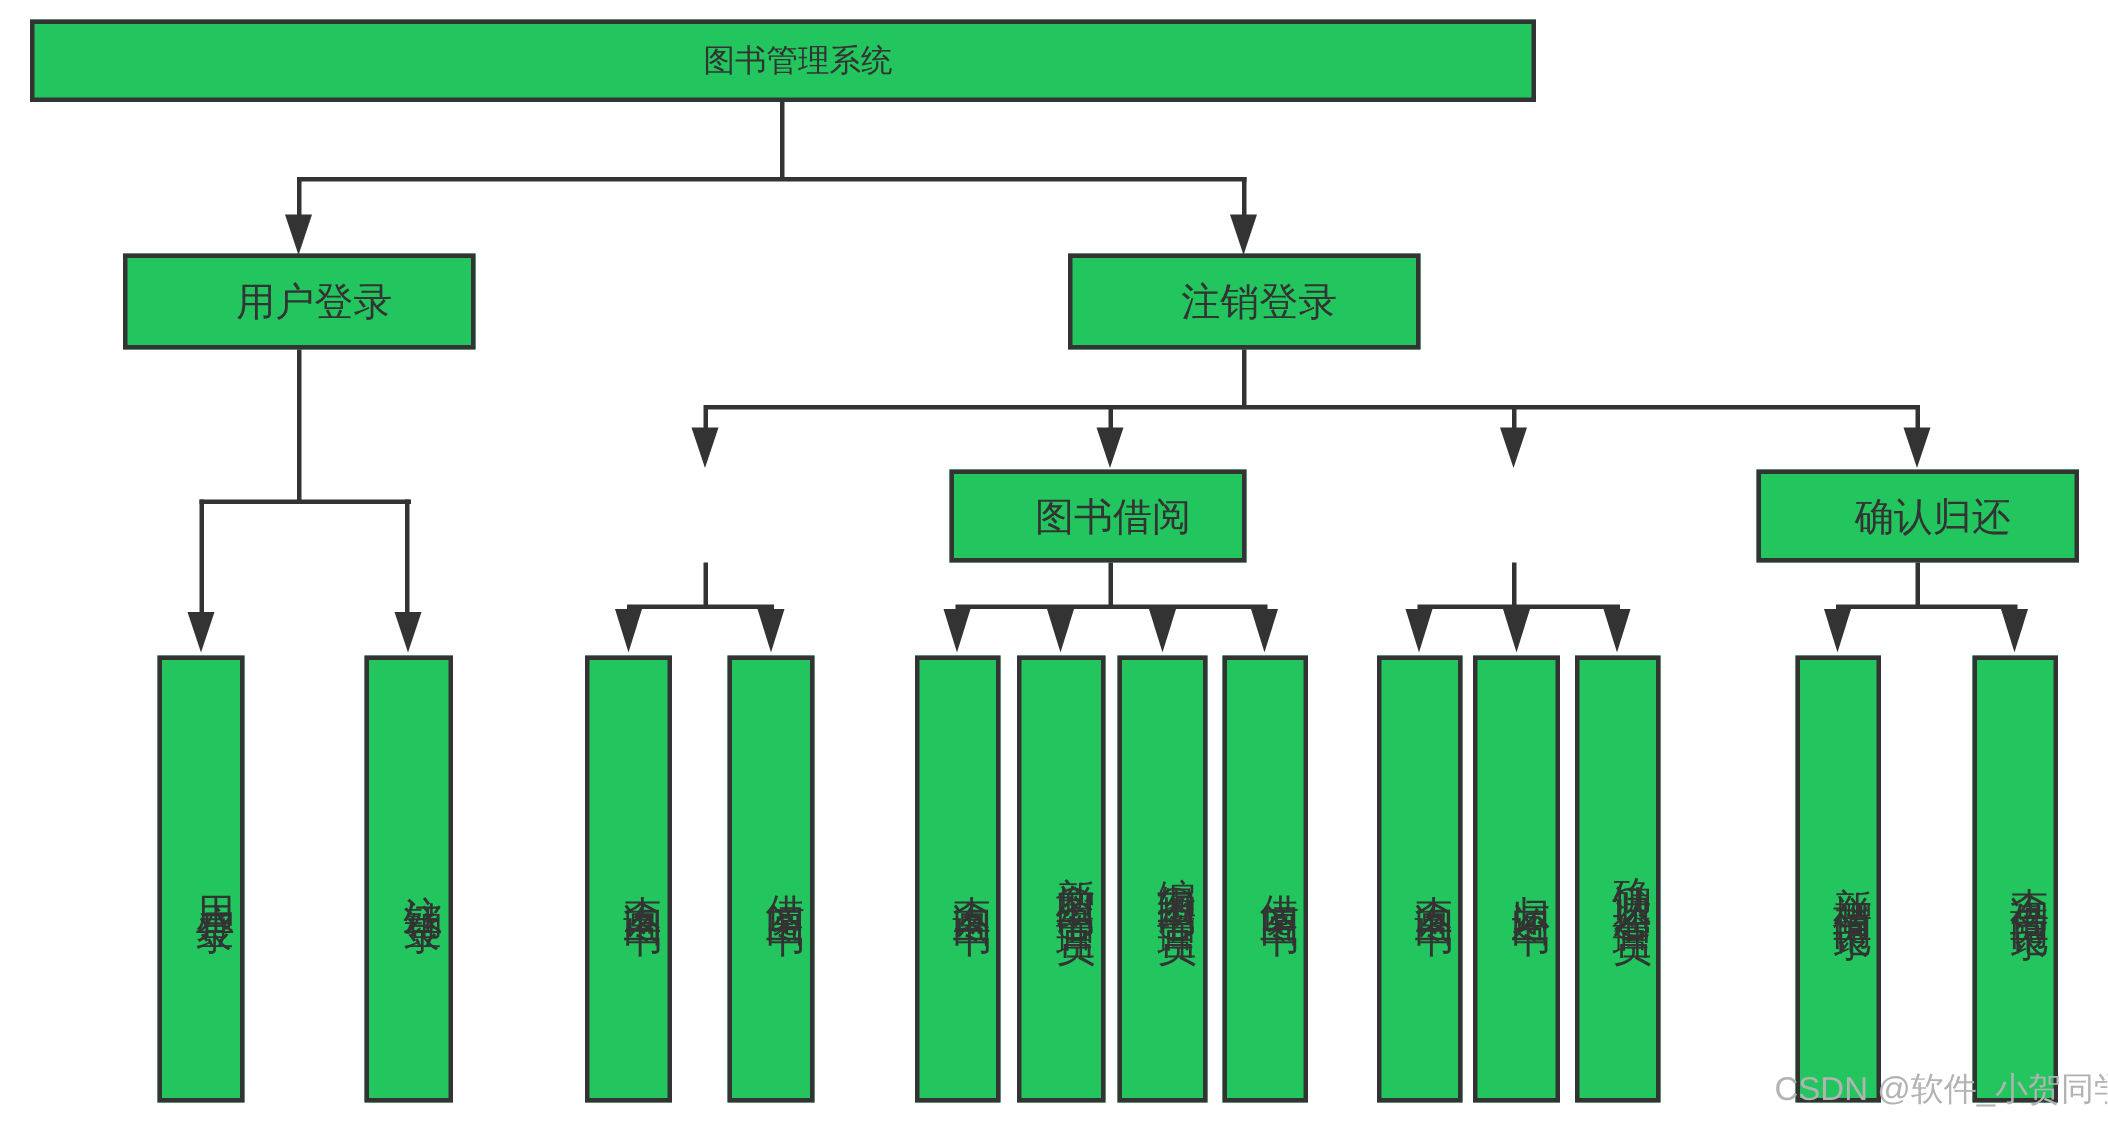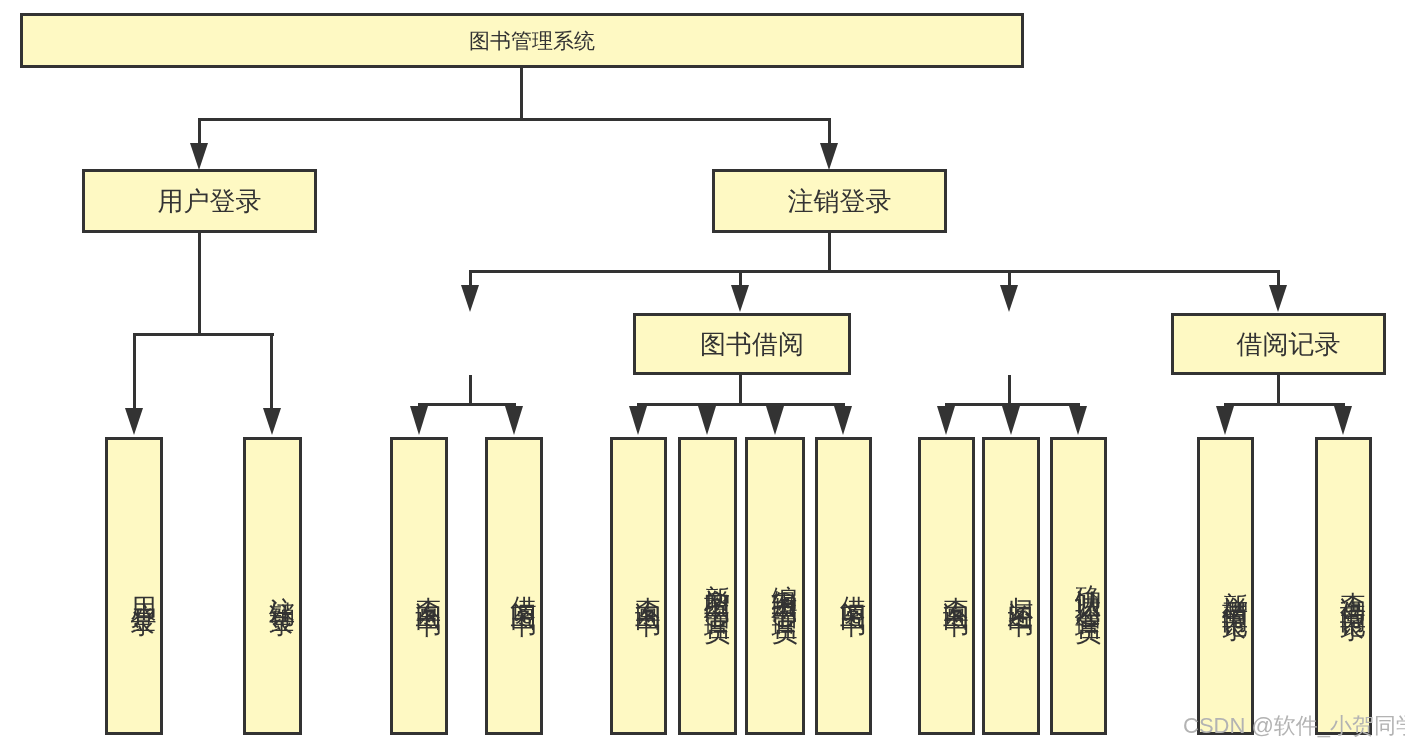--- a/index.html
+++ b/index.html
@@ -13,21 +13,21 @@
     position:relative;
     width:1405px;height:747px;
     background:var(--bg);
     overflow:hidden;
     font-family:"Liberation Sans", sans-serif;
   }
   .box{
     position:absolute;
     box-sizing:border-box;
     border:3px solid var(--line);
-    background:#fef9c3;
+    background:#22c55e;
     display:flex;
     align-items:center;
     justify-content:center;
     color:var(--text);
     text-align:center;
     line-height:1;
     padding-left:20px;
   }
   .root-box{font-size:21px;}
   .hbox{font-size:26px;}
@@ -58,22 +58,22 @@
 </head>
 <body>
 
 <div class="stage">
 
   <div class="box root-box" style="left:20px;top:13px;width:1004px;height:55px">图书管理系统</div>
 
   <div class="box hbox" style="left:82px;top:169px;width:235px;height:64px">用户登录</div>
   <div class="box hbox" style="left:712px;top:169px;width:235px;height:64px">注销登录</div>
 
-  <div class="box hbox" style="left:633px;top:313px;width:218px;height:62px">图书借阅</div>
-  <div class="box hbox" style="left:1171px;top:313px;width:215px;height:62px">借阅记录</div>
+  <div class="box hbox" style="left:633px;top:313px;width:198px;height:62px">图书借阅</div>
+  <div class="box hbox" style="left:1171px;top:313px;width:215px;height:62px">确认归还</div>
 
   <div class="box leaf" style="left:105px;top:437px;width:58px;height:298px">用户登录</div>
   <div class="box leaf" style="left:243px;top:437px;width:59px;height:298px">注销登录</div>
   <div class="box leaf" style="left:390px;top:437px;width:58px;height:298px">查询图书</div>
   <div class="box leaf" style="left:485px;top:437px;width:58px;height:298px">借阅图书</div>
   <div class="box leaf" style="left:610px;top:437px;width:57px;height:298px">查询图书</div>
   <div class="box leaf" style="left:678px;top:437px;width:59px;height:298px">新增图书（管理员）</div>
   <div class="box leaf" style="left:745px;top:437px;width:60px;height:298px">编辑图书（管理员）</div>
   <div class="box leaf" style="left:815px;top:437px;width:57px;height:298px">借阅图书</div>
   <div class="box leaf" style="left:918px;top:437px;width:57px;height:298px">查询图书</div>

